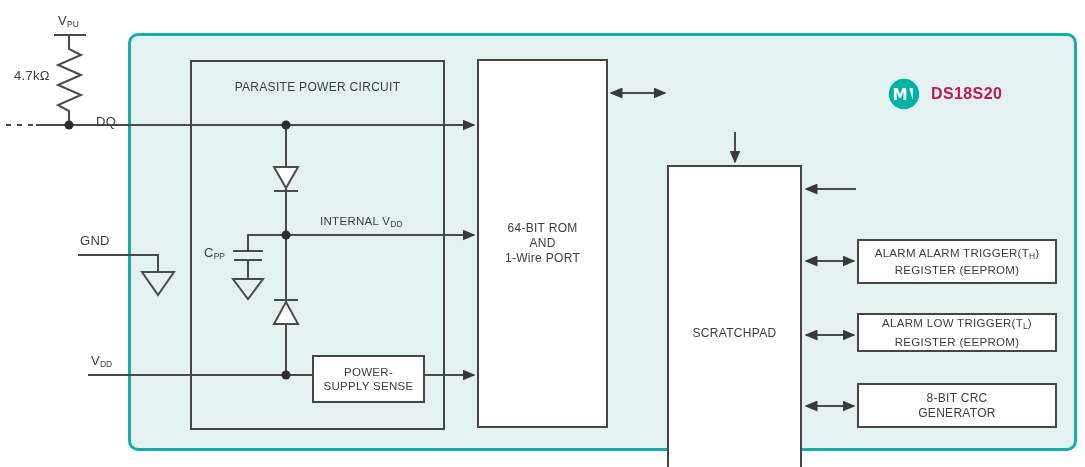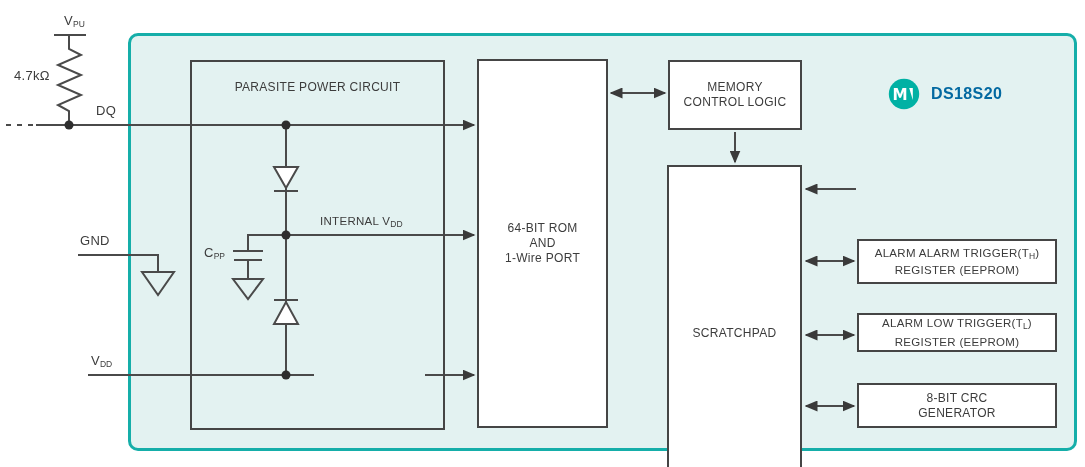--- a/index.html
+++ b/index.html
@@ -17,21 +17,21 @@
     display:flex;flex-direction:column;align-items:center;justify-content:center;
     text-align:center;font-size:12px;line-height:15px;letter-spacing:0.3px;
   }
   .box.hollow{background:transparent;justify-content:flex-start;}
   .box .bl{white-space:pre;}
   .lbl{position:absolute;font-size:13px;letter-spacing:0.3px;white-space:nowrap;}
   .lbl.small{font-size:11.5px;}
   .sub{font-size:8.5px;vertical-align:-2px;letter-spacing:0;}
   #parasite-title{margin-top:18px;font-size:12px;}
   #brand{position:absolute;left:888px;top:78px;display:flex;align-items:center;gap:11px;}
-  #brand .part-name{font-size:16px;font-weight:bold;color:#0369a1;letter-spacing:0.4px;}
+  #brand .part-name{font-size:16px;font-weight:bold;color:#be185d;letter-spacing:0.4px;}
 </style>
 </head>
 <body>
 
 <div id="stage">
 
   <div id="chip-outline"></div>
 
   <svg id="wires" viewBox="0 0 1085 467">
     <defs>
@@ -82,43 +82,43 @@
       <path d="M806,406 H854" marker-start="url(#arr)" marker-end="url(#arr)"></path>
     </g>
     <g fill="#2e2e2e" stroke="none">
       <circle cx="69" cy="125" r="4.5"></circle>
       <circle cx="286" cy="125" r="4.5"></circle>
       <circle cx="286" cy="235" r="4.5"></circle>
       <circle cx="286" cy="375" r="4.5"></circle>
     </g>
   </svg>
 
-  <div class="lbl" style="left:64px;top:13px;"><span>V</span><span class="sub">PU</span></div>
+  <div class="lbl" style="left:58px;top:13px;"><span>V</span><span class="sub">PU</span></div>
   <div class="lbl" style="left:14px;top:68px;">4.7kΩ</div>
-  <div class="lbl" style="left:96px;top:103px;">DQ</div>
+  <div class="lbl" style="left:96px;top:114px;">DQ</div>
   <div class="lbl" style="left:80px;top:233px;">GND</div>
   <div class="lbl" style="left:91px;top:353px;"><span>V</span><span class="sub">DD</span></div>
   <div class="lbl small" style="left:320px;top:215px;"><span>INTERNAL V</span><span class="sub">DD</span></div>
   <div class="lbl" style="left:204px;top:245px;"><span>C</span><span class="sub">PP</span></div>
 
   <div class="box hollow" style="left:190px;top:60px;width:255px;height:370px;">
     <div id="parasite-title">PARASITE POWER CIRCUIT</div>
   </div>
 
+  <div class="box" style="left:312px;top:355px;width:113px;height:48px;font-size:11.5px;line-height:14px;">
+    <div class="bl">POWER-</div>
+    <div class="bl">SUPPLY SENSE</div>
+  </div>
 
   <div class="box" style="left:477px;top:59px;width:131px;height:369px;">
     <div class="bl">64-BIT ROM</div>
     <div class="bl">AND</div>
     <div class="bl">1-Wire PORT</div>
   </div>
 
-  <div class="box" style="left:668px;top:60px;width:134px;height:70px;">
-    <div class="bl">MEMORY</div>
-    <div class="bl">CONTROL LOGIC</div>
-  </div>
 
   <div class="box" style="left:667px;top:165px;width:135px;height:336px;">
     <div class="bl">SCRATCHPAD</div>
   </div>
 
 
   <div class="box" style="left:857px;top:239px;width:200px;height:45px;font-size:11.5px;line-height:14px;">
     <div class="bl"><span>ALARM ALARM TRIGGER(T</span><span class="sub">H</span><span>)</span></div>
     <div class="bl">REGISTER (EEPROM)</div>
   </div>

